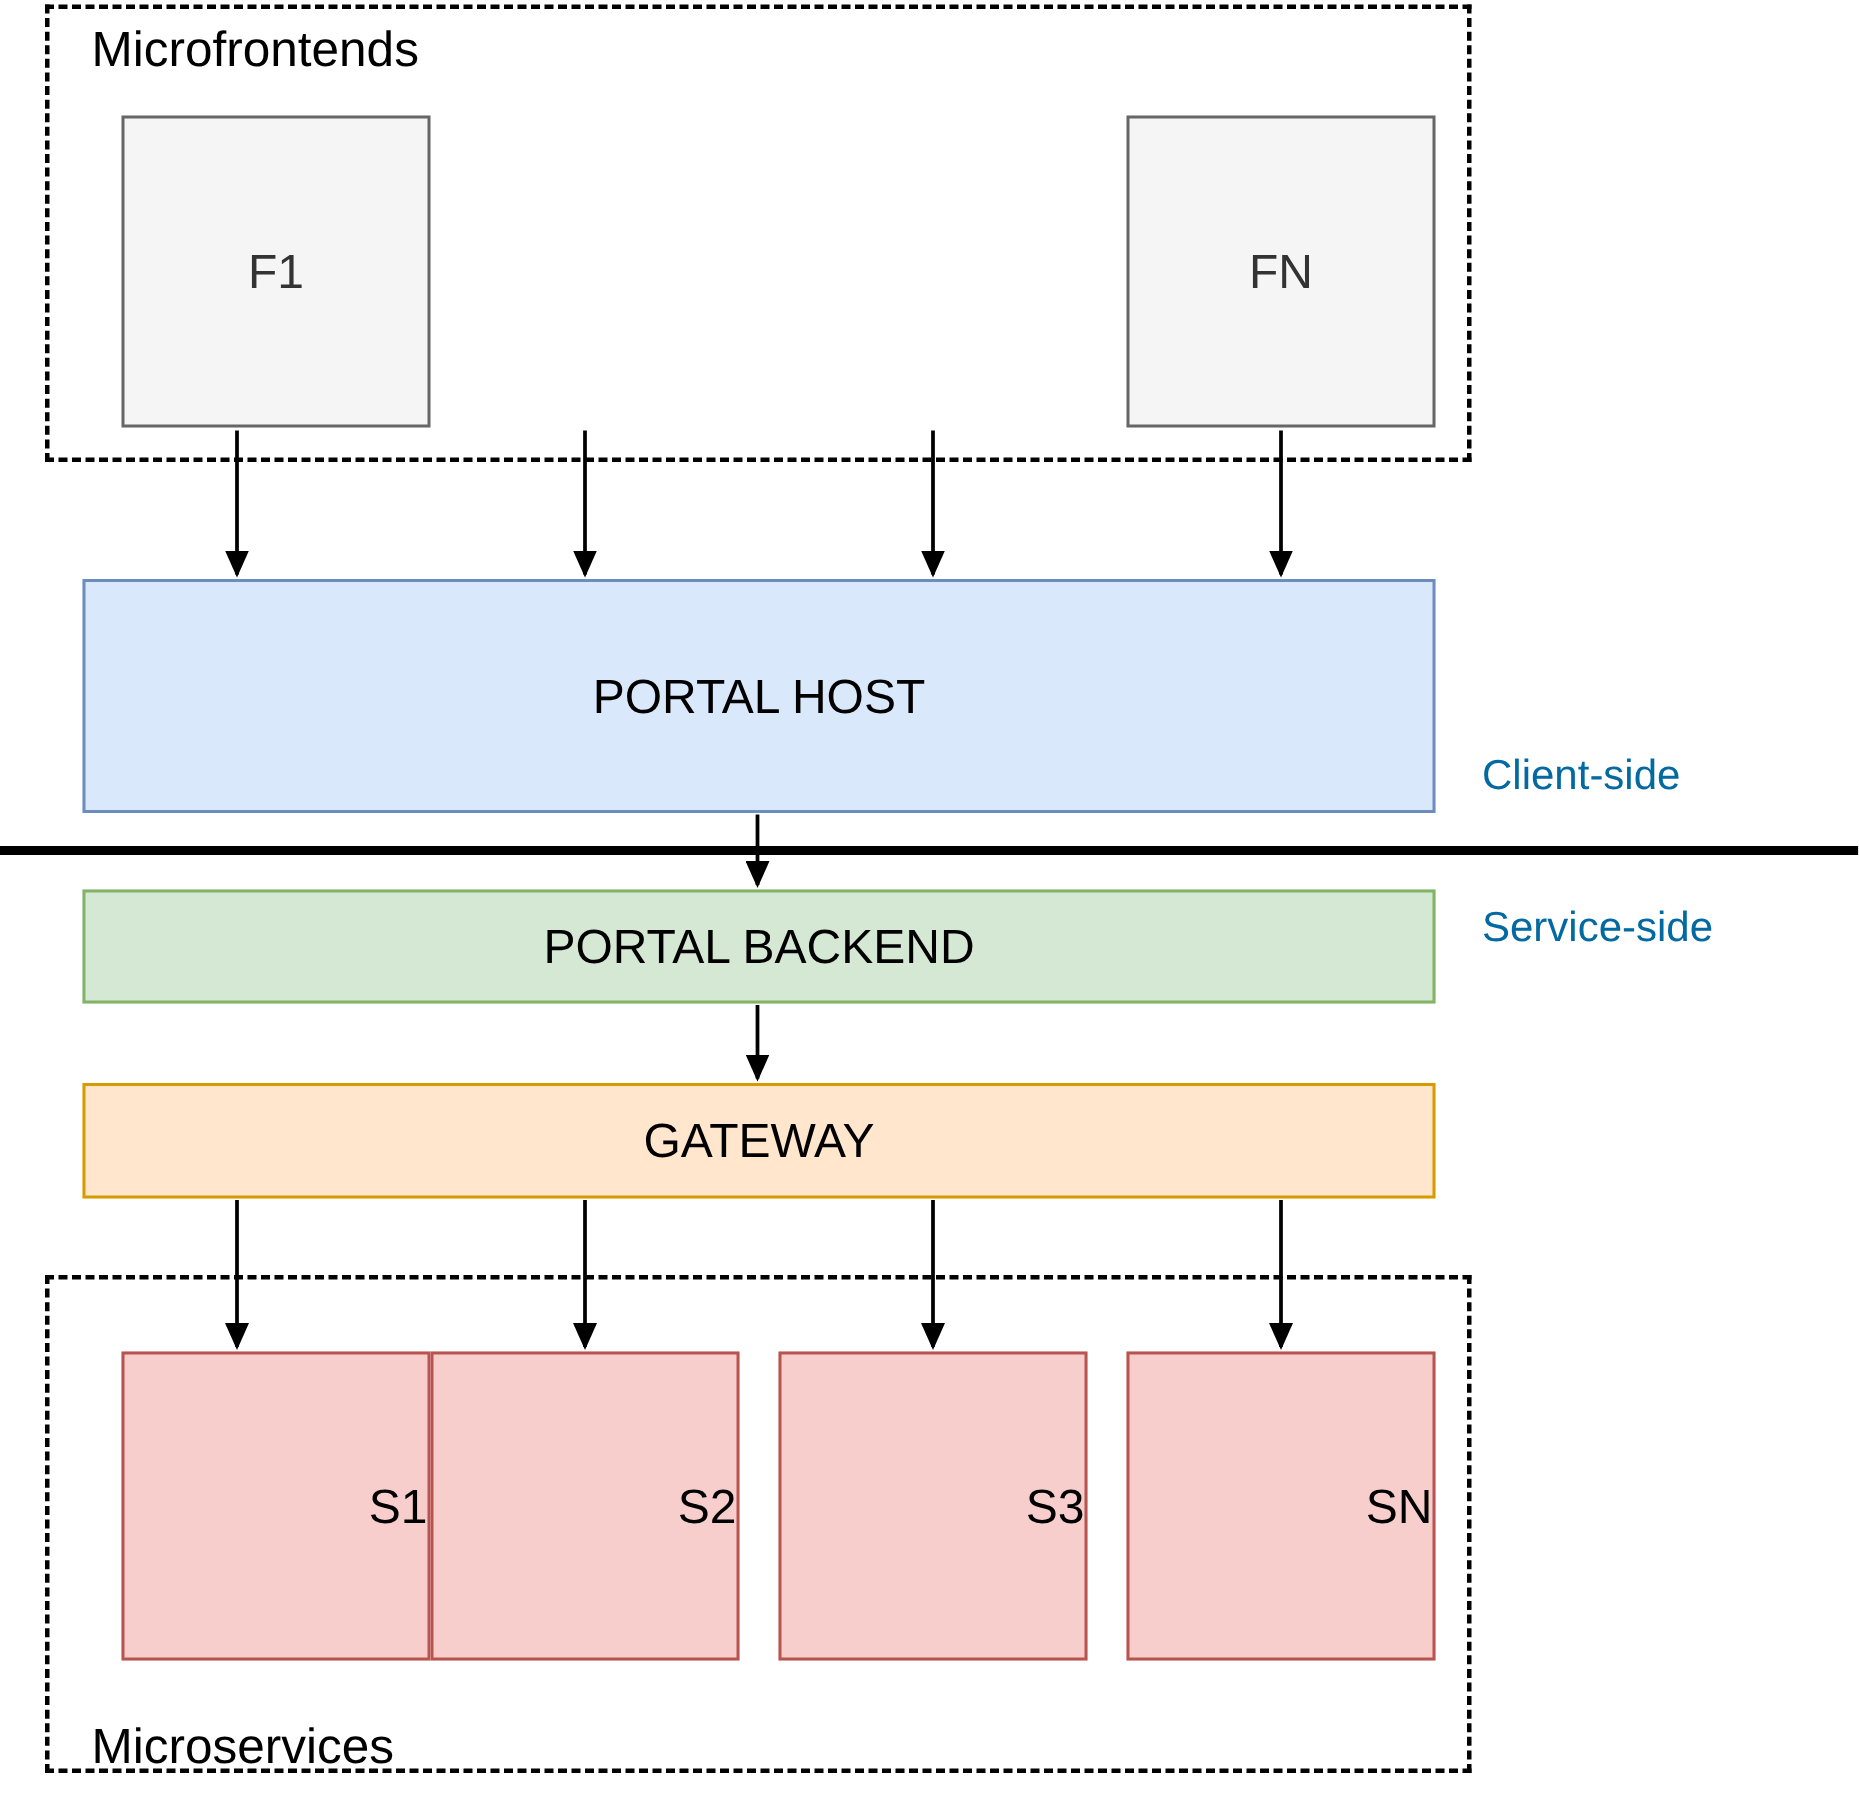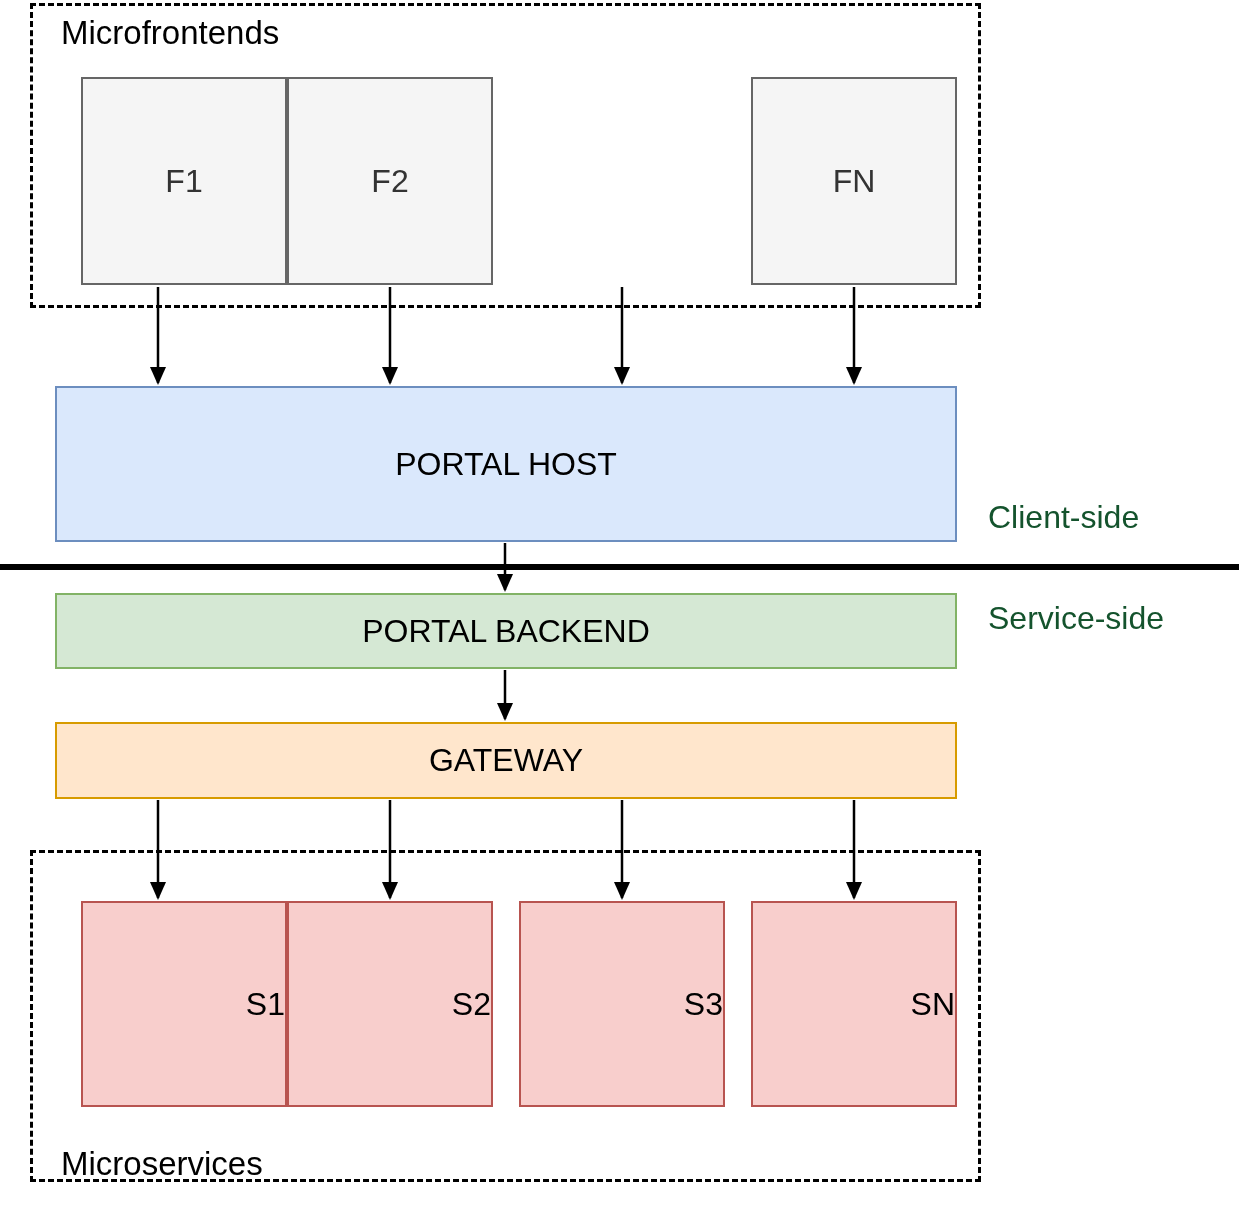--- a/index.html
+++ b/index.html
@@ -66,24 +66,24 @@
   
   .wide { left: 55px; width: 902px; color: #000000; }
   #portal-host    { top: 386px; height: 156px; background: #dae8fc; border: 2px solid #6c8ebf; }
   #portal-backend { top: 593px; height: 76px;  background: #d5e8d4; border: 2px solid #82b366; }
   #gateway        { top: 722px; height: 77px;  background: #ffe6cc; border: 2px solid #d79b00; }
 
   
   .side-label {
     position: absolute;
     left: 988px;
-    font-size: 32px;
+    font-size: 28px;
     line-height: 36px;
     white-space: nowrap;
-    color: #14532d;
+    color: #0369a1;
   }
   #client-side-label  { top: 499px; }
   #service-side-label { top: 600px; }
 
   
   .divider {
     position: absolute;
     left: 0; top: 564px;
     width: 1239px; height: 6px;
     background: #000000;
@@ -102,23 +102,20 @@
 <body>
 
 <div class="canvas">
 
   <div class="group" id="mf-group">
     <div class="group-label">Microfrontends</div>
   </div>
 
   <div class="node fbox col1">
     <span>F1</span>
-  </div>
-  <div class="node fbox col2">
-    <span>F2</span>
   </div>
   <div class="node fbox col4">
     <span>FN</span>
   </div>
 
   <div class="node wide" id="portal-host">
     <span>PORTAL HOST</span>
   </div>
 
   <div class="side-label" id="client-side-label">Client-side</div>

